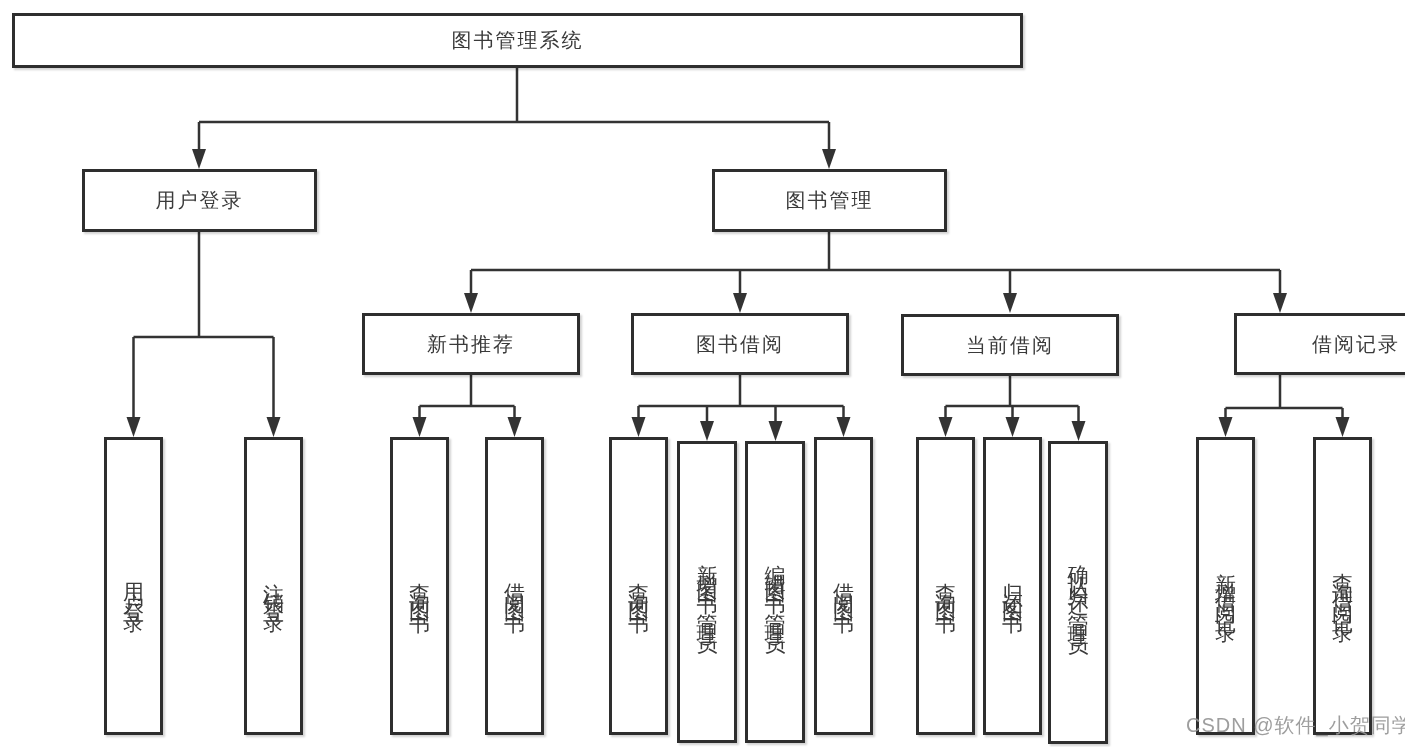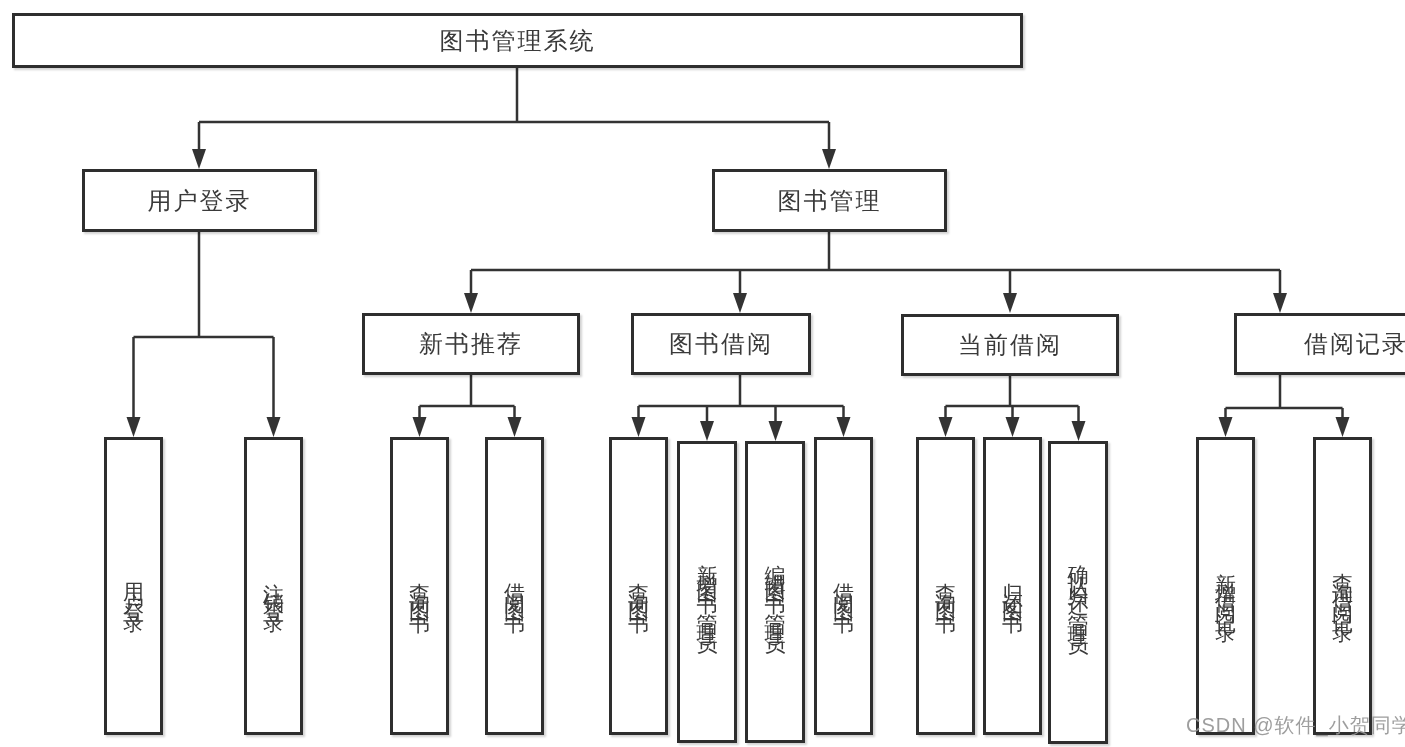--- a/index.html
+++ b/index.html
@@ -22,21 +22,21 @@
     box-sizing: border-box;
     background: #ffffff;
     border: 3px solid #2e2e2e;
     box-shadow: 1.5px 1.5px 2px rgba(0,0,0,0.18);
     display: flex;
     align-items: center;
     justify-content: center;
     color: #3a3a3a;
     z-index: 2;
   }
-  .hnode { font-size: 24px; letter-spacing: 2px; white-space: nowrap; }
+  .hnode { font-size: 20px; letter-spacing: 2px; white-space: nowrap; }
   .leaf  { z-index: 2; }
   .leaf .vtext {
     writing-mode: vertical-rl;
     text-orientation: mixed;
     white-space: nowrap;
     font-size: 21px;
     letter-spacing: 10px;
     color: #3a3a3a;
   }
   #watermark {
@@ -125,21 +125,21 @@
   <div class="node hnode" style="left:82px; top:169px; width:235px; height:63px;">
     <span>用户登录</span>
   </div>
   <div class="node hnode" style="left:712px; top:169px; width:235px; height:63px;font-family:Liberation Mono, monospace;">
     <span>图书管理</span>
   </div>
 
   <div class="node hnode" style="left:362px; top:313px; width:218px; height:62px;">
     <span>新书推荐</span>
   </div>
-  <div class="node hnode" style="left:631px; top:313px; width:180px; height:62px;">
+  <div class="node hnode" style="left:631px; top:313px; width:218px; height:62px;">
     <span>图书借阅</span>
   </div>
   <div class="node hnode" style="left:901px; top:314px; width:218px; height:62px;">
     <span>当前借阅</span>
   </div>
   <div class="node hnode" style="left:1234px; top:313px; width:244px; height:62px;">
     <span>借阅记录</span>
   </div>
 
   <div class="node leaf" style="left:104px; top:437px; width:59px; height:298px;">

